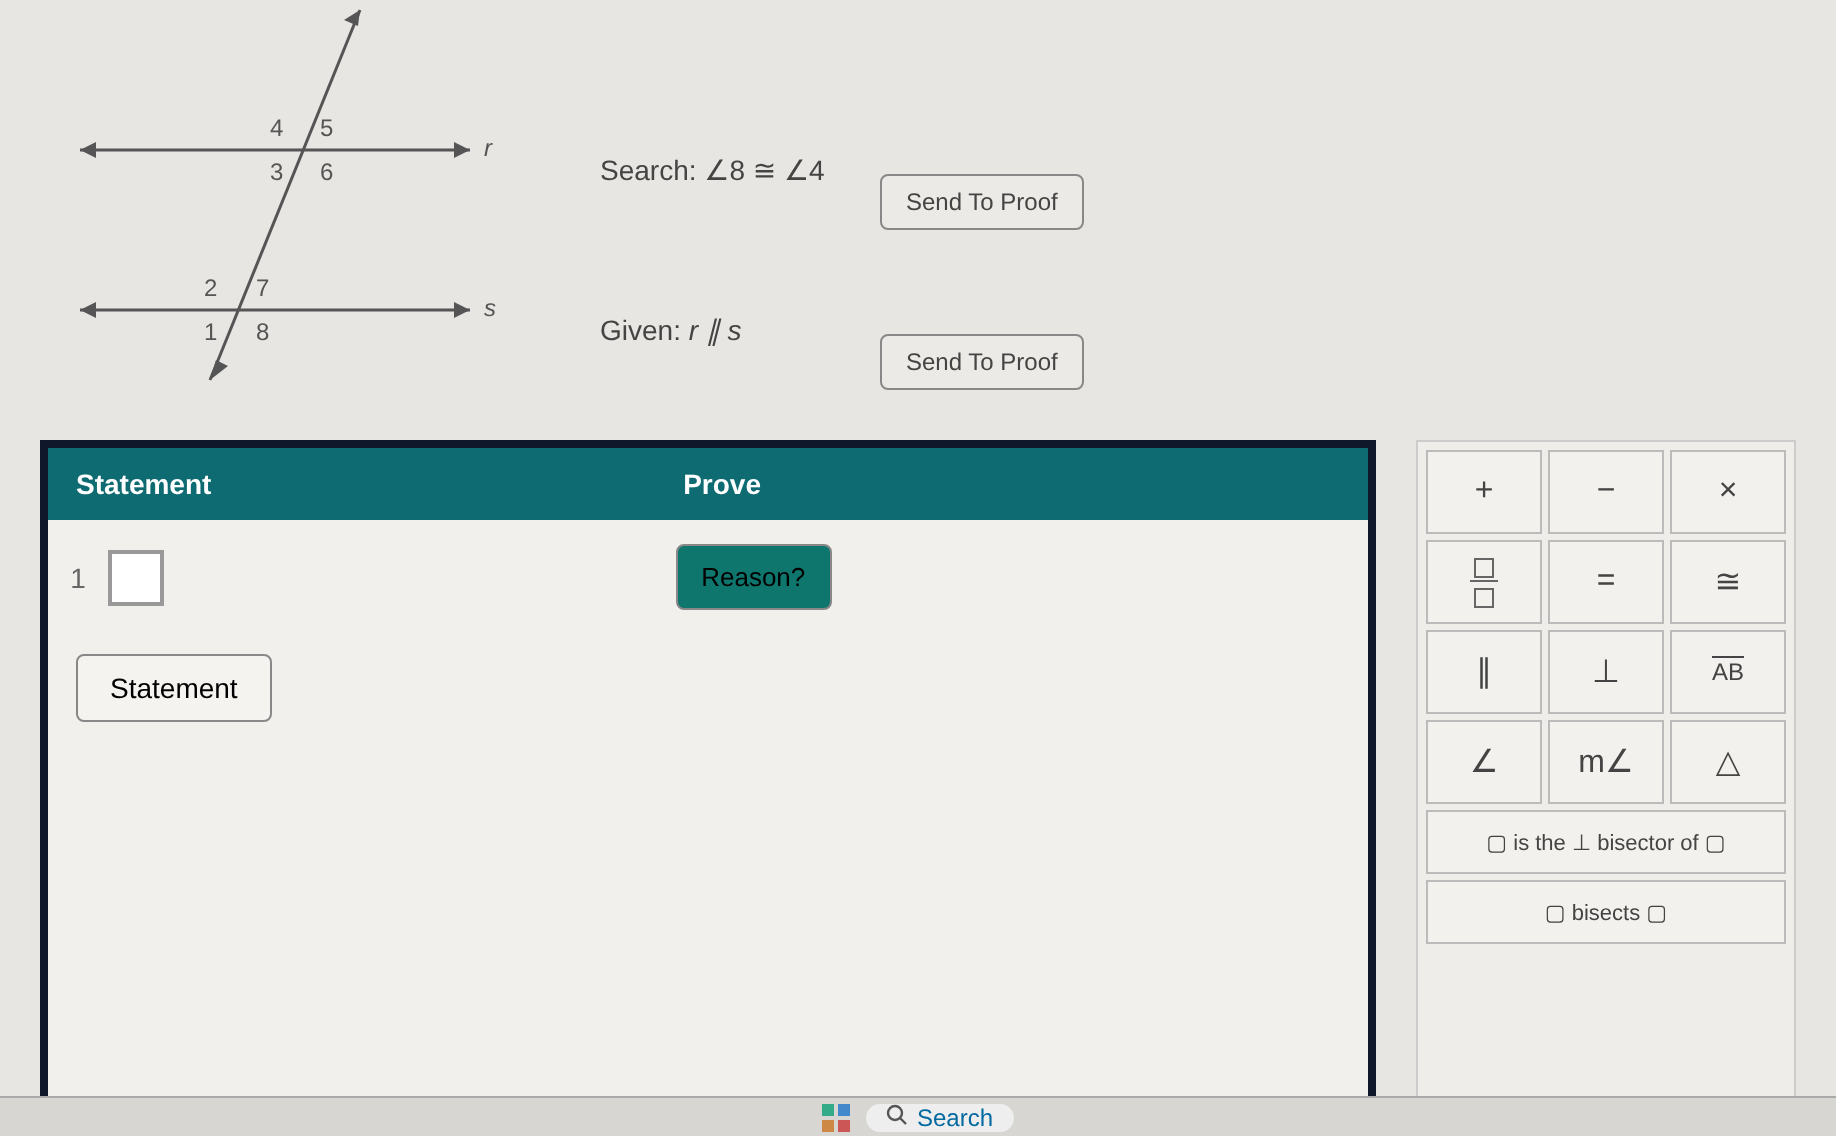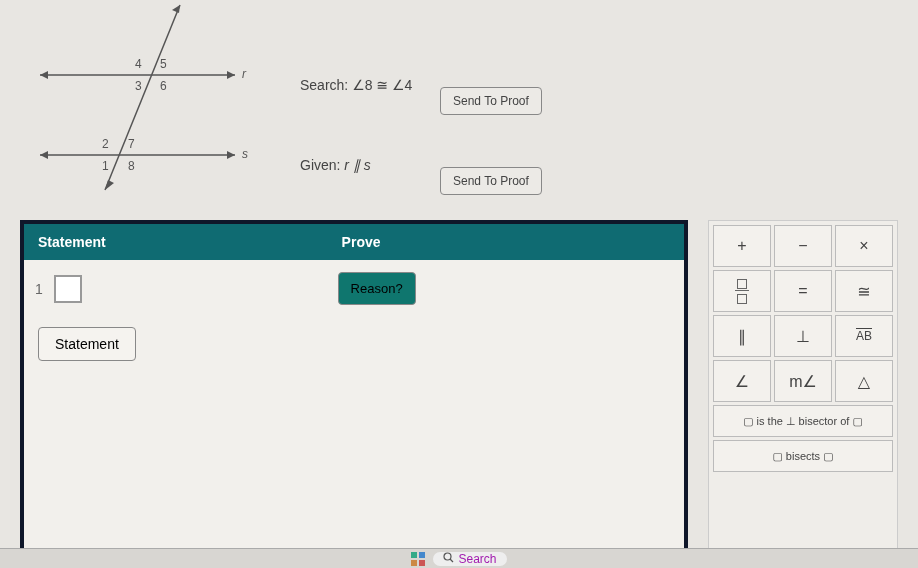--- a/index.html
+++ b/index.html
@@ -148,21 +148,21 @@
     left: 0;
     right: 0;
     height: 20px;
     background: #d8d6d2;
     border-top: 1px solid #aaa;
     display: flex;
     align-items: center;
     justify-content: center;
     gap: 8px;
     font-size: 12px;
-    color: #a21caf;
+    color: #0369a1;
   }
   .win-icon { display:inline-flex; }
   .search-pill {
     background: #eee;
     border-radius: 12px;
     padding: 0 10px;
     display: flex;
     align-items: center;
     gap: 4px;
   }

